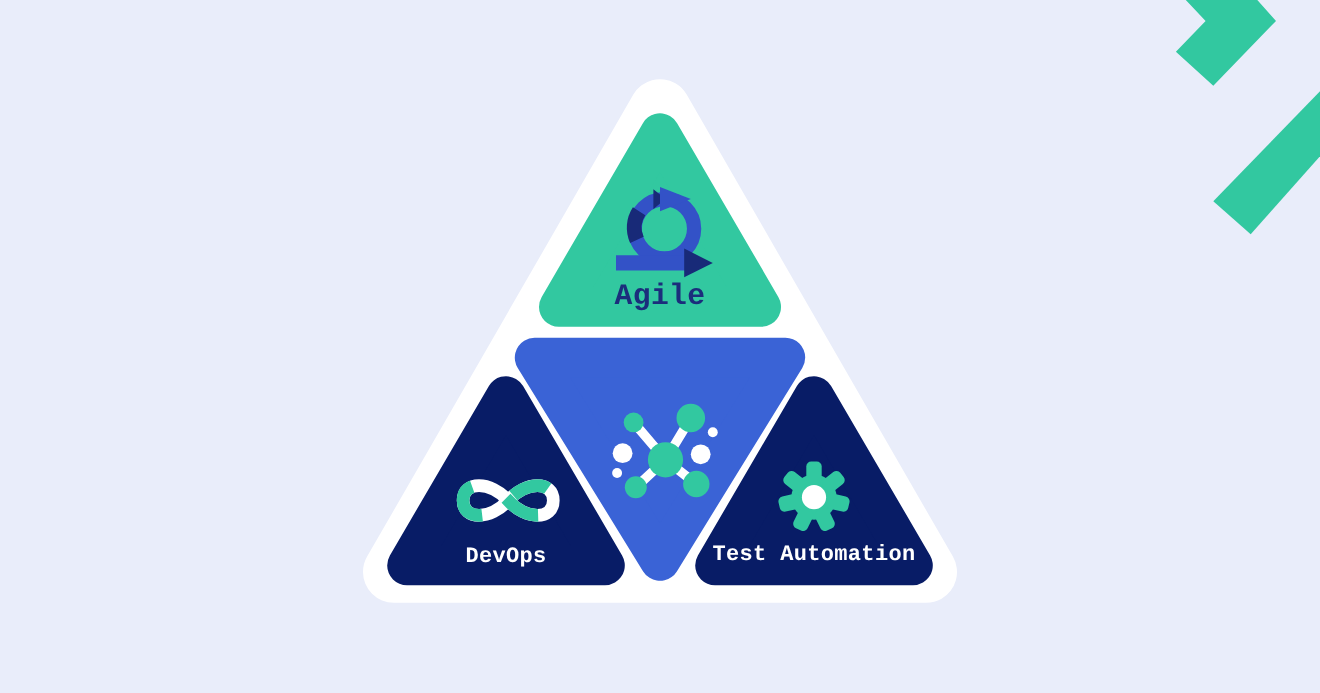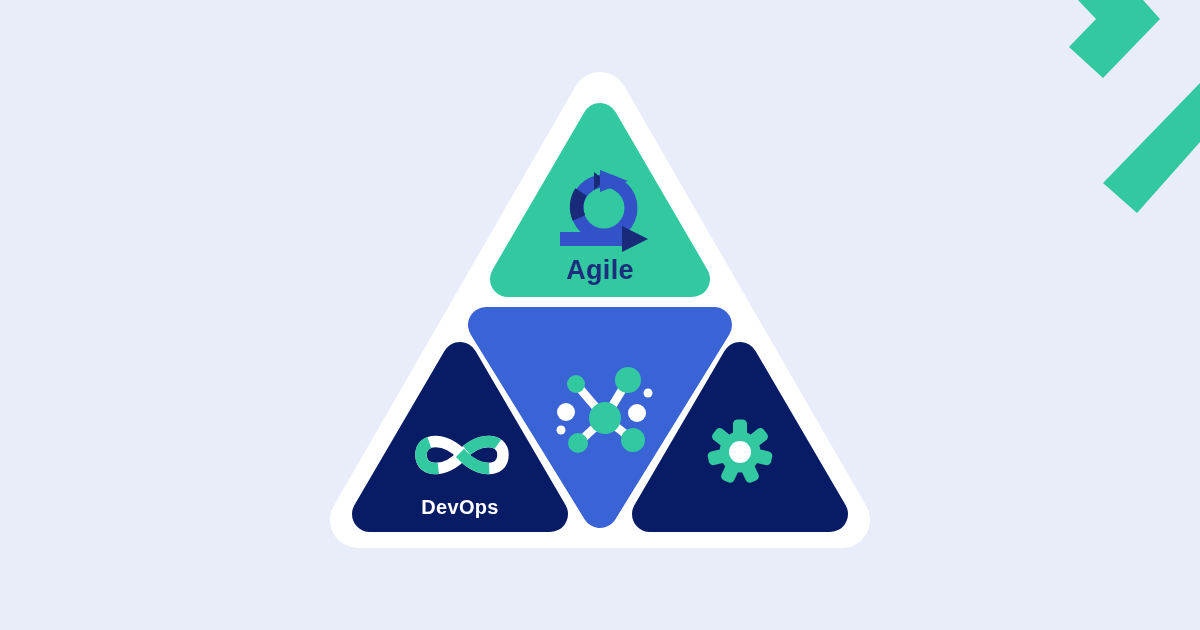--- a/index.html
+++ b/index.html
@@ -22,20 +22,21 @@
 
   .icon { position: absolute; }
 
   .label {
     position: absolute;
     transform: translateX(-50%);
     font-weight: 600;
     letter-spacing: 0.3px;
     white-space: nowrap;
     line-height: 1;
+    font-family: Liberation Mono, monospace;
   }
   .label-agile      { left: 600px; top: 257px; font-size: 27px; color: var(--agile-text, #1b2d7c); }
   .label-devtestops { left: 600px; top: 325px; font-size: 27px; color: #ffffff; }
   .label-devops     { left: 460px; top: 497px; font-size: 20px; color: #ffffff; }
   .label-testauto   { left: 740px; top: 495px; font-size: 20px; color: #ffffff; }
 </style>
 </head>
 <body>
 
 <div class="stage">
@@ -96,14 +97,15 @@
       <rect x="-7" y="-32.5" width="14" height="20" rx="4.5" transform="rotate(154.3)"></rect>
       <rect x="-7" y="-32.5" width="14" height="20" rx="4.5" transform="rotate(205.7)"></rect>
       <rect x="-7" y="-32.5" width="14" height="20" rx="4.5" transform="rotate(257.1)"></rect>
       <rect x="-7" y="-32.5" width="14" height="20" rx="4.5" transform="rotate(308.6)"></rect>
     </g>
     <circle r="11" fill="#ffffff"></circle>
   </svg>
 
   <div class="label label-agile">Agile</div>
   <div class="label label-devops">DevOps</div>
+  <div class="label label-testauto">Test Automation</div>
 
 </div>
 
 </body></html>

